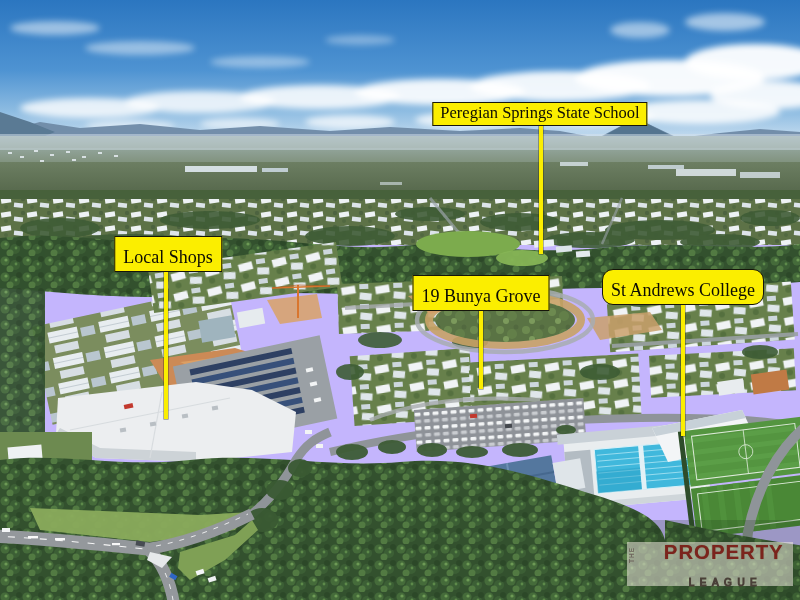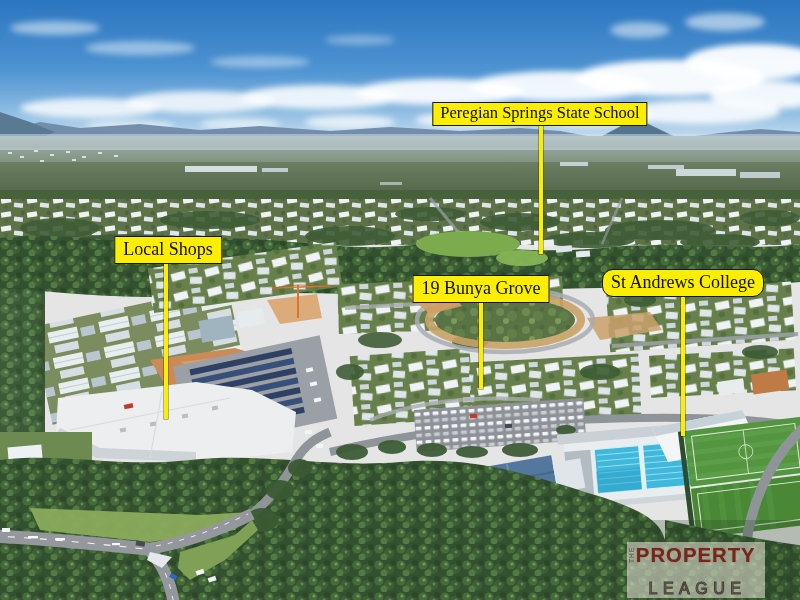--- a/index.html
+++ b/index.html
@@ -1,42 +1,42 @@
 <!DOCTYPE html>
 <html><head>
 <meta charset="utf-8">
 <style>
   html,body { margin:0; padding:0; background:#222; }
   .stage {
     position:relative; width:800px; height:600px; overflow:hidden;
-    font-family:"Liberation Sans", sans-serif; background:#e5e5e5;
+    font-family:"Liberation Sans", sans-serif; background:#c4b5fd;
   }
   .stage svg { position:absolute; left:0; top:0; }
   .callout {
     position:absolute; transform:translateX(-50%);
     background:#fbee00; border:1.5px solid #15150a; color:#0d0d04;
     font-family:"Liberation Serif", serif; font-size:18px; line-height:1.15;
-    padding:2px 8px 3px; white-space:nowrap; z-index:6; text-align:center;
+    padding:10px 8px 3px; white-space:nowrap; z-index:6; text-align:center;
   }
   .callout.small { font-size:16.5px; padding:1px 7px 2px; }
   .pointer {
     position:absolute; width:4px; transform:translateX(-50%);
     background:#fbee00; box-shadow:0 0 0 0.6px rgba(40,40,0,.55); z-index:5;
   }
   .watermark {
-    position:absolute; left:627px; top:542px; width:138px; height:56px;
+    position:absolute; left:627px; top:542px; width:138px; height:44px;
     background:rgba(238,234,223,.55); z-index:7;
-    display:flex; flex-direction:column; align-items:center; justify-content:center;
+    display:flex; flex-direction:column; align-items:center; justify-content:center;padding-left:28px;
   }
   .wm-line1 {
     font-weight:bold; font-size:21px; letter-spacing:1px; color:#7b241c;
     line-height:1; transform:scaleX(.97); text-shadow:0 0 1px rgba(90,30,20,.5);
   }
   .wm-line2 {
-    font-size:16px; letter-spacing:5.5px; text-indent:3px; margin-top:16px;
+    font-size:10px; letter-spacing:5.5px; text-indent:3px; margin-top:16px;
     color:rgba(64,56,48,.3); -webkit-text-stroke:1.1px #4a4038; line-height:1;
   }
   .wm-the {
     position:absolute; left:1px; top:5px; font-size:6.5px; font-weight:bold;
     color:#6e655c; writing-mode:vertical-rl; transform:rotate(180deg); letter-spacing:1px;
   }
 </style>
 </head>
 <body>
 

